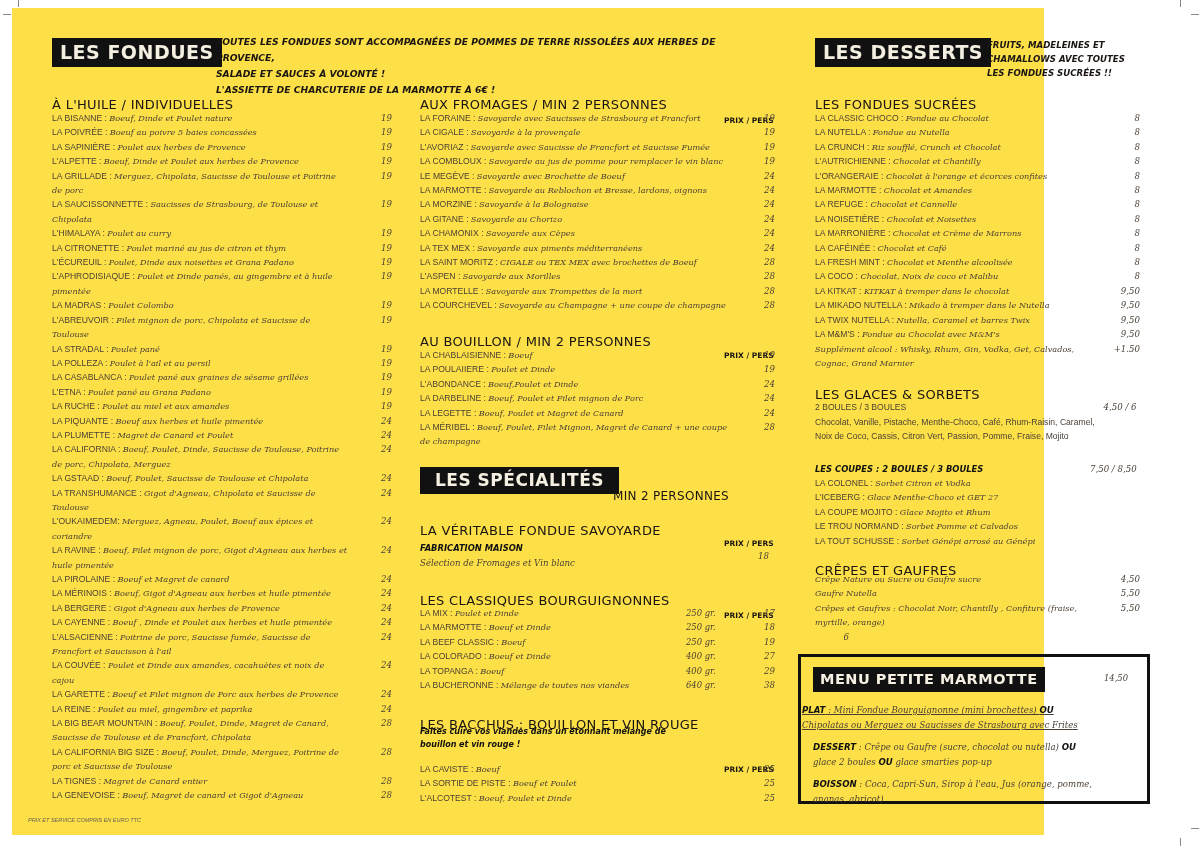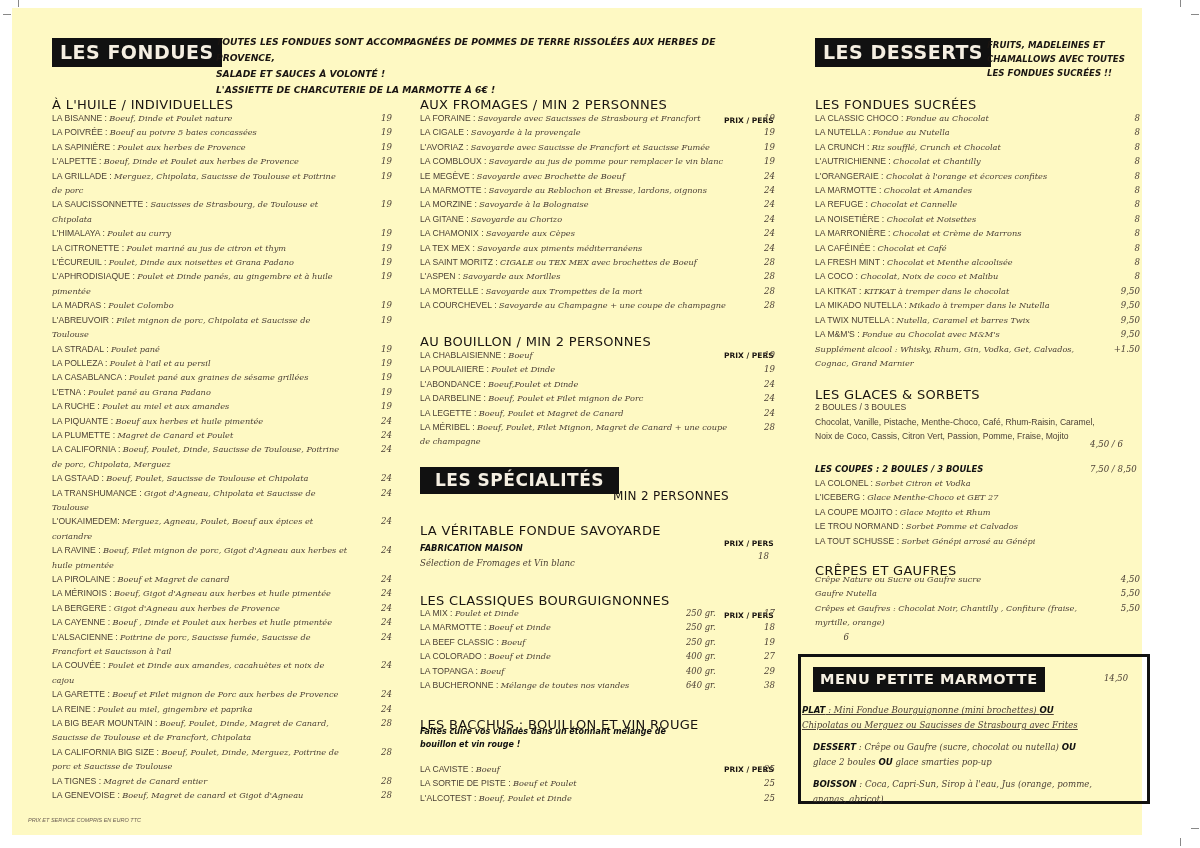--- a/index.html
+++ b/index.html
@@ -1,22 +1,22 @@
 <!DOCTYPE html>
 <html><head>
 <meta charset="utf-8">
 <style>
   html, body { margin: 0; padding: 0; }
   body {
     width: 1200px; height: 848px; background: #ffffff; position: relative; overflow: hidden;
     font-family: "Liberation Sans", sans-serif; color: #2a2420;
   }
   .page {
-    position: absolute; left: 12px; top: 8px; width: 1130px; height: 827px;
-    background: #fef9c3;
+    position: absolute; left: 12px; top: 8px; width: 1032px; height: 827px;
+    background: #fde047;
   }
   .crop { position: absolute; background: #888; }
   .black-title {
     display: inline-block; background: #111; color: #f5efe2;
     font-family: "DejaVu Sans", sans-serif; font-weight: bold;
     letter-spacing: 0.5px; padding: 3px 8px; line-height: 1;
   }
   .intro {
     position: absolute; font-family: "DejaVu Sans", sans-serif; font-weight: bold; font-style: italic;
     font-size: 9.2px; line-height: 16px; color: #1a1512; text-transform: uppercase;
@@ -449,21 +449,21 @@
       </li>
       <li class="item">
         <span class="txt"><span class="ds">Supplément alcool : Whisky, Rhum, Gin, Vodka, Get, Calvados, Cognac, Grand Marnier</span></span>
         <span class="p">+1.50</span>
       </li>
     </ul>
 
   <div class="section-h" style="left:803px;top:370px;">LES GLACES &amp; SORBETS</div>
   <div class="item" style="position:absolute;left:803px;top:392px;width:335px;">
     <span class="txt nm">2 BOULES / 3 BOULES</span>
-    <span class="p" style="width:60px;text-align:left;margin-top:37px;">4,50 / 6</span>
+    <span class="p" style="width:60px;text-align:center;">4,50 / 6</span>
   </div>
   <div class="item ds" style="position:absolute;left:803px;top:407px;width:280px;display:block;">Chocolat, Vanille, Pistache, Menthe-Choco, Café, Rhum-Raisin, Caramel, Noix de Coco, Cassis, Citron Vert, Passion, Pomme, Fraise, Mojito</div>
   <div class="item" style="position:absolute;left:803px;top:454px;width:335px;">
     <span class="txt bold-sub">LES COUPES : 2 BOULES / 3 BOULES</span>
     <span class="p" style="width:60px;text-align:left;">7,50 / 8,50</span>
   </div>
   <ul class="list" id="list-coupes" style="left:803px;top:468px;width:325px;">
       <li class="item">
         <span class="txt"><span class="nm">LA COLONEL : </span><span class="ds">Sorbet Citron et Vodka</span></span>
       </li>

